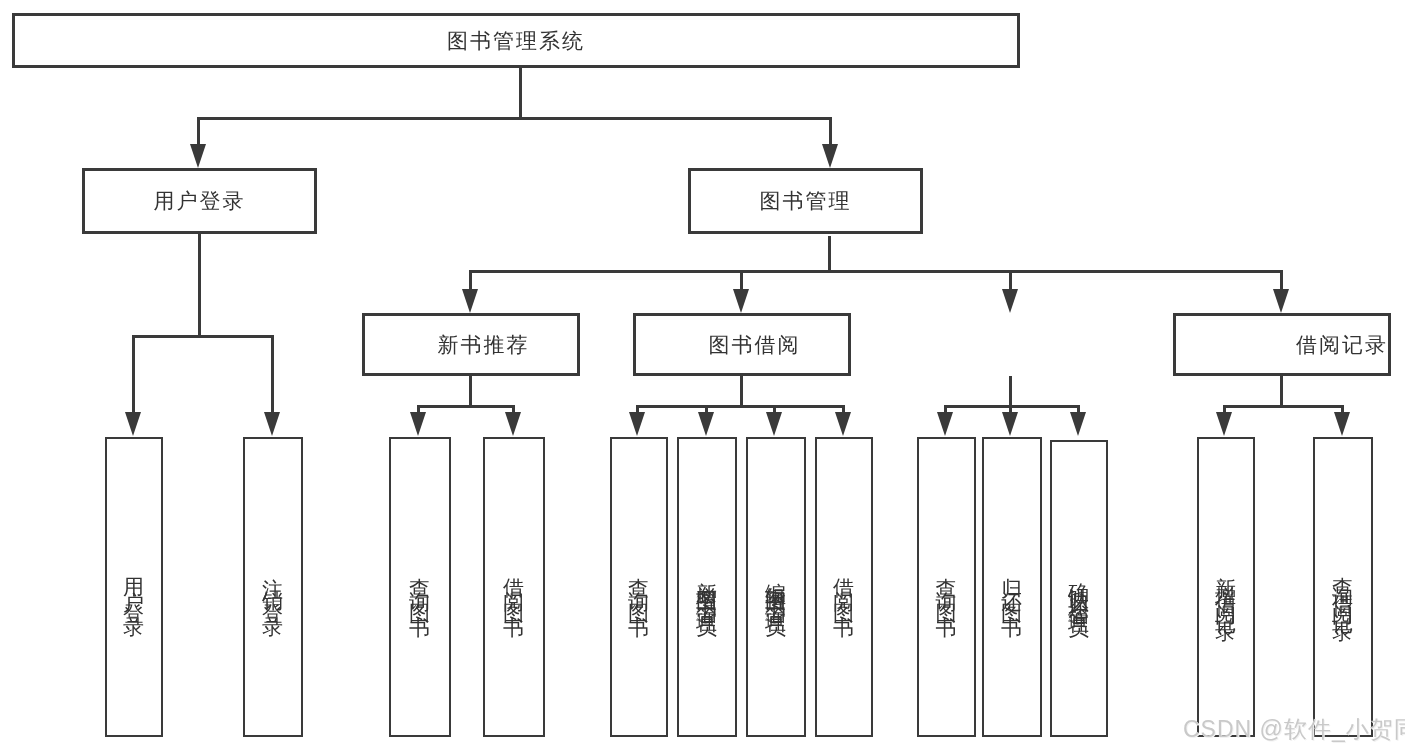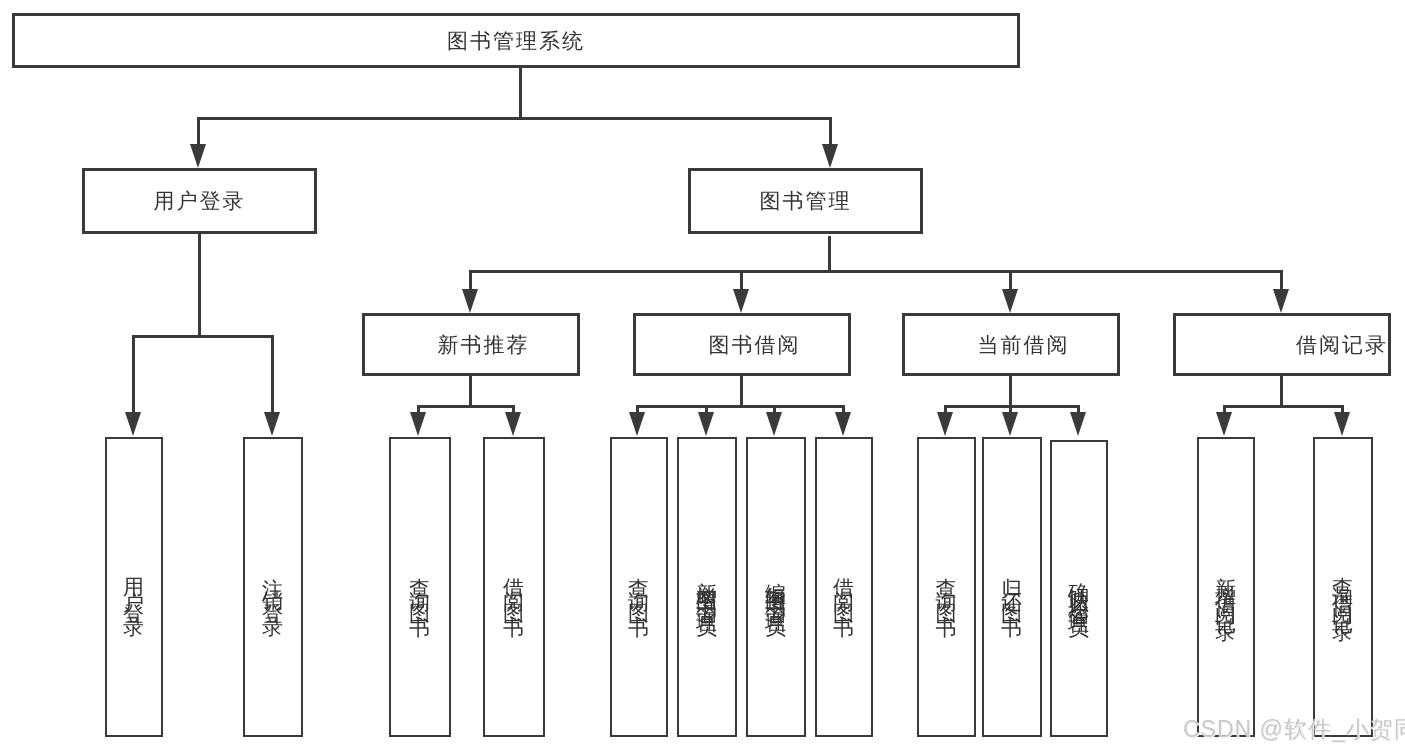--- a/index.html
+++ b/index.html
@@ -85,23 +85,20 @@
   <div class="box l2-box" style="left:688px;">
     <span class="hlabel">图书管理</span>
   </div>
 
   <div class="box l3-box" style="left:362px;">
     <span class="hlabel">新书推荐</span>
   </div>
   <div class="box l3-box" style="left:633px;">
     <span class="hlabel">图书借阅</span>
   </div>
-  <div class="box l3-box" style="left:902px;">
-    <span class="hlabel">当前借阅</span>
-  </div>
   <div class="box l3-box" style="left:1173px;justify-content:flex-end;">
     <span class="hlabel">借阅记录</span>
   </div>
 
   <div class="box leaf" style="left:105px;width:58px;">
     <span class="vtext sp-l">用户登录</span>
   </div>
   <div class="box leaf" style="left:243px;width:60px;">
     <span class="vtext sp-l">注销登录</span>
   </div>

